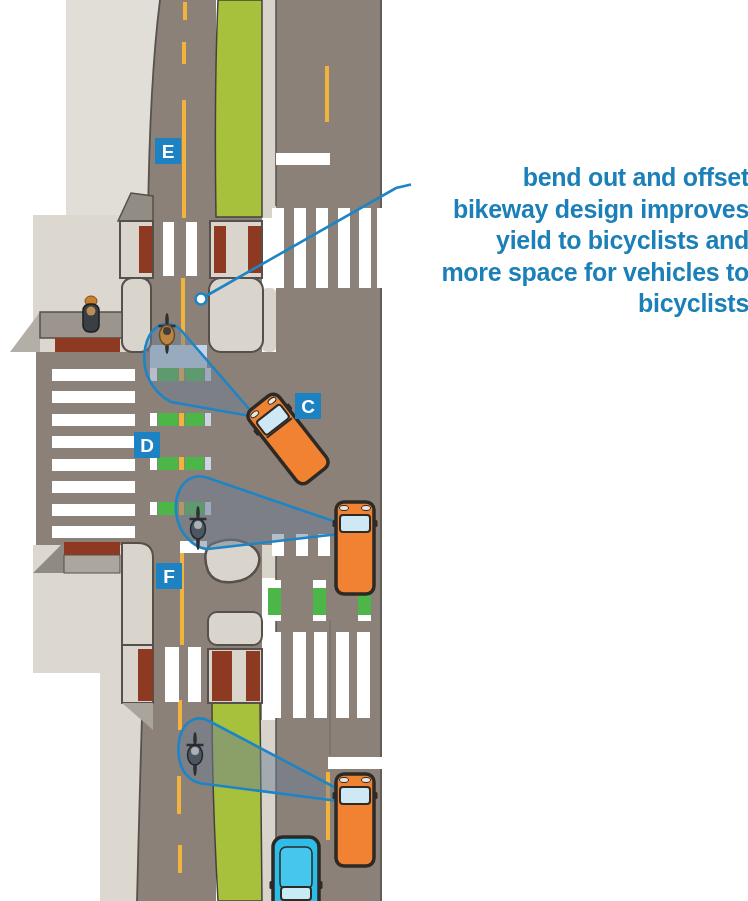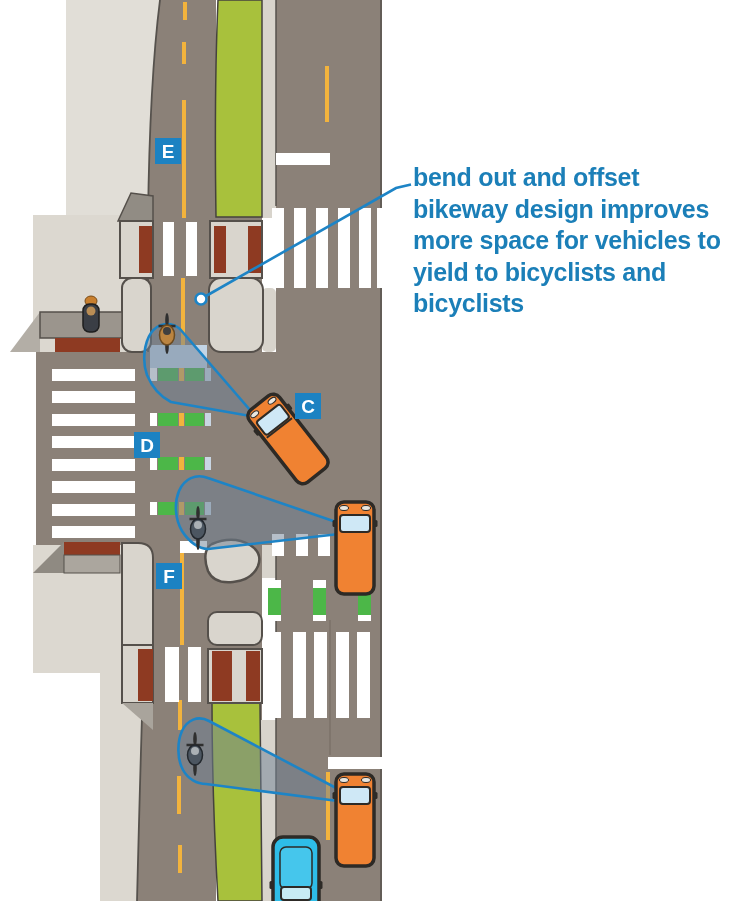--- a/index.html
+++ b/index.html
@@ -2,21 +2,21 @@
 <html><head>
 <meta charset="utf-8">
 <style>
   html,body{margin:0;padding:0;background:#ffffff;}
   #stage{position:relative;width:748px;height:901px;background:#ffffff;overflow:hidden;
          font-family:"Liberation Sans",sans-serif;}
   #diagram-svg{position:absolute;left:0;top:0;}
   .annotation{position:absolute;left:413px;top:162px;width:336px;
               font-family:"Liberation Sans",sans-serif;
               font-weight:bold;font-size:25px;line-height:31.5px;
-              color:#1b7fb8;letter-spacing:-0.3px;}
+              color:#1b7fb8;letter-spacing:-0.3px;text-align:right;}
   .label-letter{font-family:"Liberation Sans",sans-serif;font-weight:bold;font-size:19px;fill:#ffffff;}
 </style>
 </head>
 <body>
 
 <div id="stage">
 
 <svg id="diagram-svg" width="748" height="901" viewBox="0 0 748 901">
 
   <g>
@@ -275,18 +275,18 @@
     <g>
       <rect x="156" y="563" width="26" height="26" fill="#1c82c2"></rect>
       <text x="169" y="582.5" text-anchor="middle" class="label-letter">F</text>
     </g>
   </g>
 </svg>
 
 <div class="annotation">
   <div>bend out and offset</div>
   <div>bikeway design improves</div>
+  <div>yield to bicyclists and</div>
   <div>more space for vehicles to</div>
-  <div>yield to bicyclists and</div>
   <div>bicyclists</div>
 </div>
 
 </div>
 
 </body></html>

